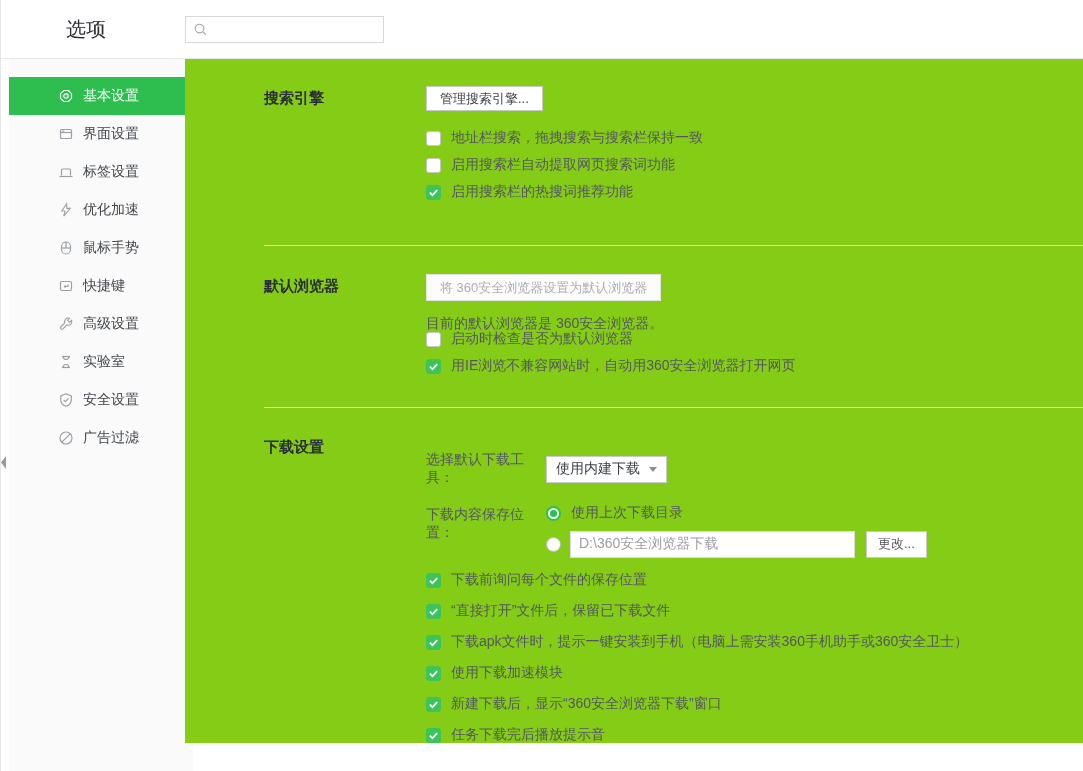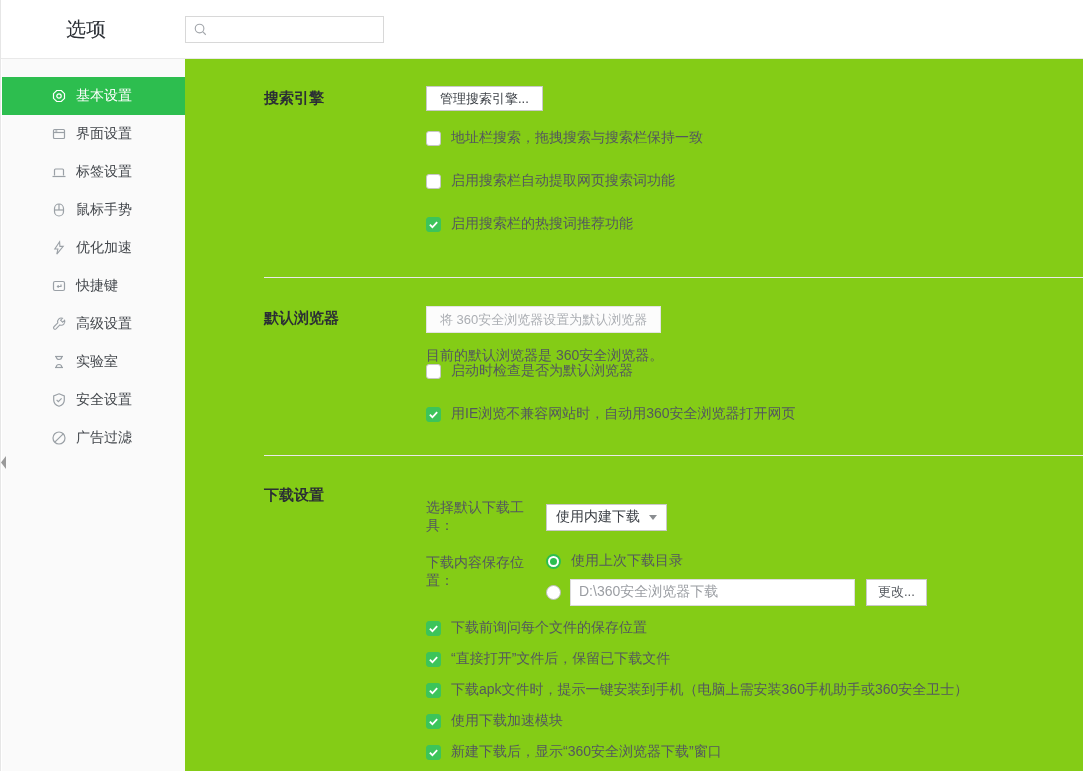--- a/index.html
+++ b/index.html
@@ -12,21 +12,21 @@
   .header { height:58px; border-bottom:1px solid #e9e9e9; position:relative; background:#fff; }
   .header-title { position:absolute; left:65px; top:16px; font-size:20px; color:#2b2f35; }
   .search-box {
     position:absolute; left:184px; top:16px; width:199px; height:27px;
     border:1px solid #d8d8d8; box-sizing:border-box; background:#fff;
     display:flex; align-items:center; padding-left:7px;
   }
   .search-box svg { display:block; }
   
   .sidebar {
-    position:absolute; left:1px; top:59px; width:184px; bottom:0;
+    position:absolute; left:8px; top:59px; width:184px; bottom:0;
     background:#fafafa; padding-top:18px; box-sizing:border-box;
   }
   .side-item {
     height:38px; display:flex; align-items:center; padding-left:48px;
     font-size:14px; color:#43474c; cursor:pointer;
   }
   .side-item .icon { width:17px; height:17px; margin-right:9px; color:#9aa0a6; display:flex; align-items:center; justify-content:center; }
   .side-item .icon svg { display:block; }
   .side-item.checked { background:#2dbe4f; color:#ffffff; }
   .side-item.checked .icon { color:#ffffff; }
@@ -45,21 +45,21 @@
   .s3 { padding-top:27px; }
   
   .btn {
     display:inline-flex; align-items:center; justify-content:center;
     height:25px; padding:0 13px; background:#ffffff; border:1px solid #c9c9c9;
     font-size:13px; color:#3c4046; font-family:inherit; cursor:pointer; box-sizing:border-box;
   }
   .btn.disabled { border-color:#e3e3e3; color:#abaeb3; background:#fcfcfc; cursor:default; height:27px; }
   .btn.small { height:27px; padding:0 11px; color:#54585e; }
   
-  .cb-row { display:flex; align-items:center; margin-top:27px; height:16px; }
+  .cb-row { display:flex; align-items:center; margin-top:11px; height:16px; }
   .cb-row:first-child { margin-top:0; }
   .checkbox {
     width:15px; height:15px; flex:none; box-sizing:border-box;
     border:1px solid #c6c6c6; border-radius:3px; background:#fff;
     display:flex; align-items:center; justify-content:center; cursor:pointer;
   }
   .checkbox svg { display:none; }
   .checkbox.checked { background:#3cc45a; border-color:#3cc45a; }
   .checkbox.checked svg { display:block; }
   .cb-label { margin-left:10px; font-size:14px; color:#54585e; }
@@ -141,36 +141,36 @@
       <svg viewBox="0 0 16 16" width="16" height="16" fill="none" stroke="currentColor" stroke-width="1.2">
           <path d="M3.5 11.5 v-5.5 a1 1 0 0 1 1-1 h7 a1 1 0 0 1 1 1 v5.5"></path>
           <line x1="1.5" y1="12.5" x2="14.5" y2="12.5"></line>
         </svg>
     </span>
     <span>标签设置</span>
   </div>
 
   <div class="side-item">
     <span class="icon">
+      <svg viewBox="0 0 16 16" width="16" height="16" fill="none" stroke="currentColor" stroke-width="1.1">
+          <path d="M8.6 1.8 L3.8 9 h3.1 L5.8 14.2 L12.2 6.4 H8.9 Z"></path>
+        </svg>
+    </span>
+    <span>优化加速</span>
+  </div>
+
+  <div class="side-item">
+    <span class="icon">
       <svg viewBox="0 0 16 16" width="16" height="16" fill="none" stroke="currentColor" stroke-width="1.2">
           <rect x="3.5" y="2" width="9" height="12" rx="4.5"></rect>
           <line x1="8" y1="2" x2="8" y2="8"></line>
           <line x1="3.5" y1="8" x2="12.5" y2="8"></line>
         </svg>
     </span>
     <span>鼠标手势</span>
-  </div>
-
-  <div class="side-item">
-    <span class="icon">
-      <svg viewBox="0 0 16 16" width="16" height="16" fill="none" stroke="currentColor" stroke-width="1.1">
-          <path d="M8.6 1.8 L3.8 9 h3.1 L5.8 14.2 L12.2 6.4 H8.9 Z"></path>
-        </svg>
-    </span>
-    <span>优化加速</span>
   </div>
 
   <div class="side-item">
     <span class="icon">
       <svg viewBox="0 0 16 16" width="16" height="16" fill="none" stroke="currentColor" stroke-width="1.2">
           <rect x="2.5" y="3.5" width="11" height="9" rx="1.5"></rect>
           <path d="M10 6.5 v2 h-3.5"></path>
           <path d="M7.6 7.3 L6.4 8.5 L7.6 9.7"></path>
         </svg>
     </span>

